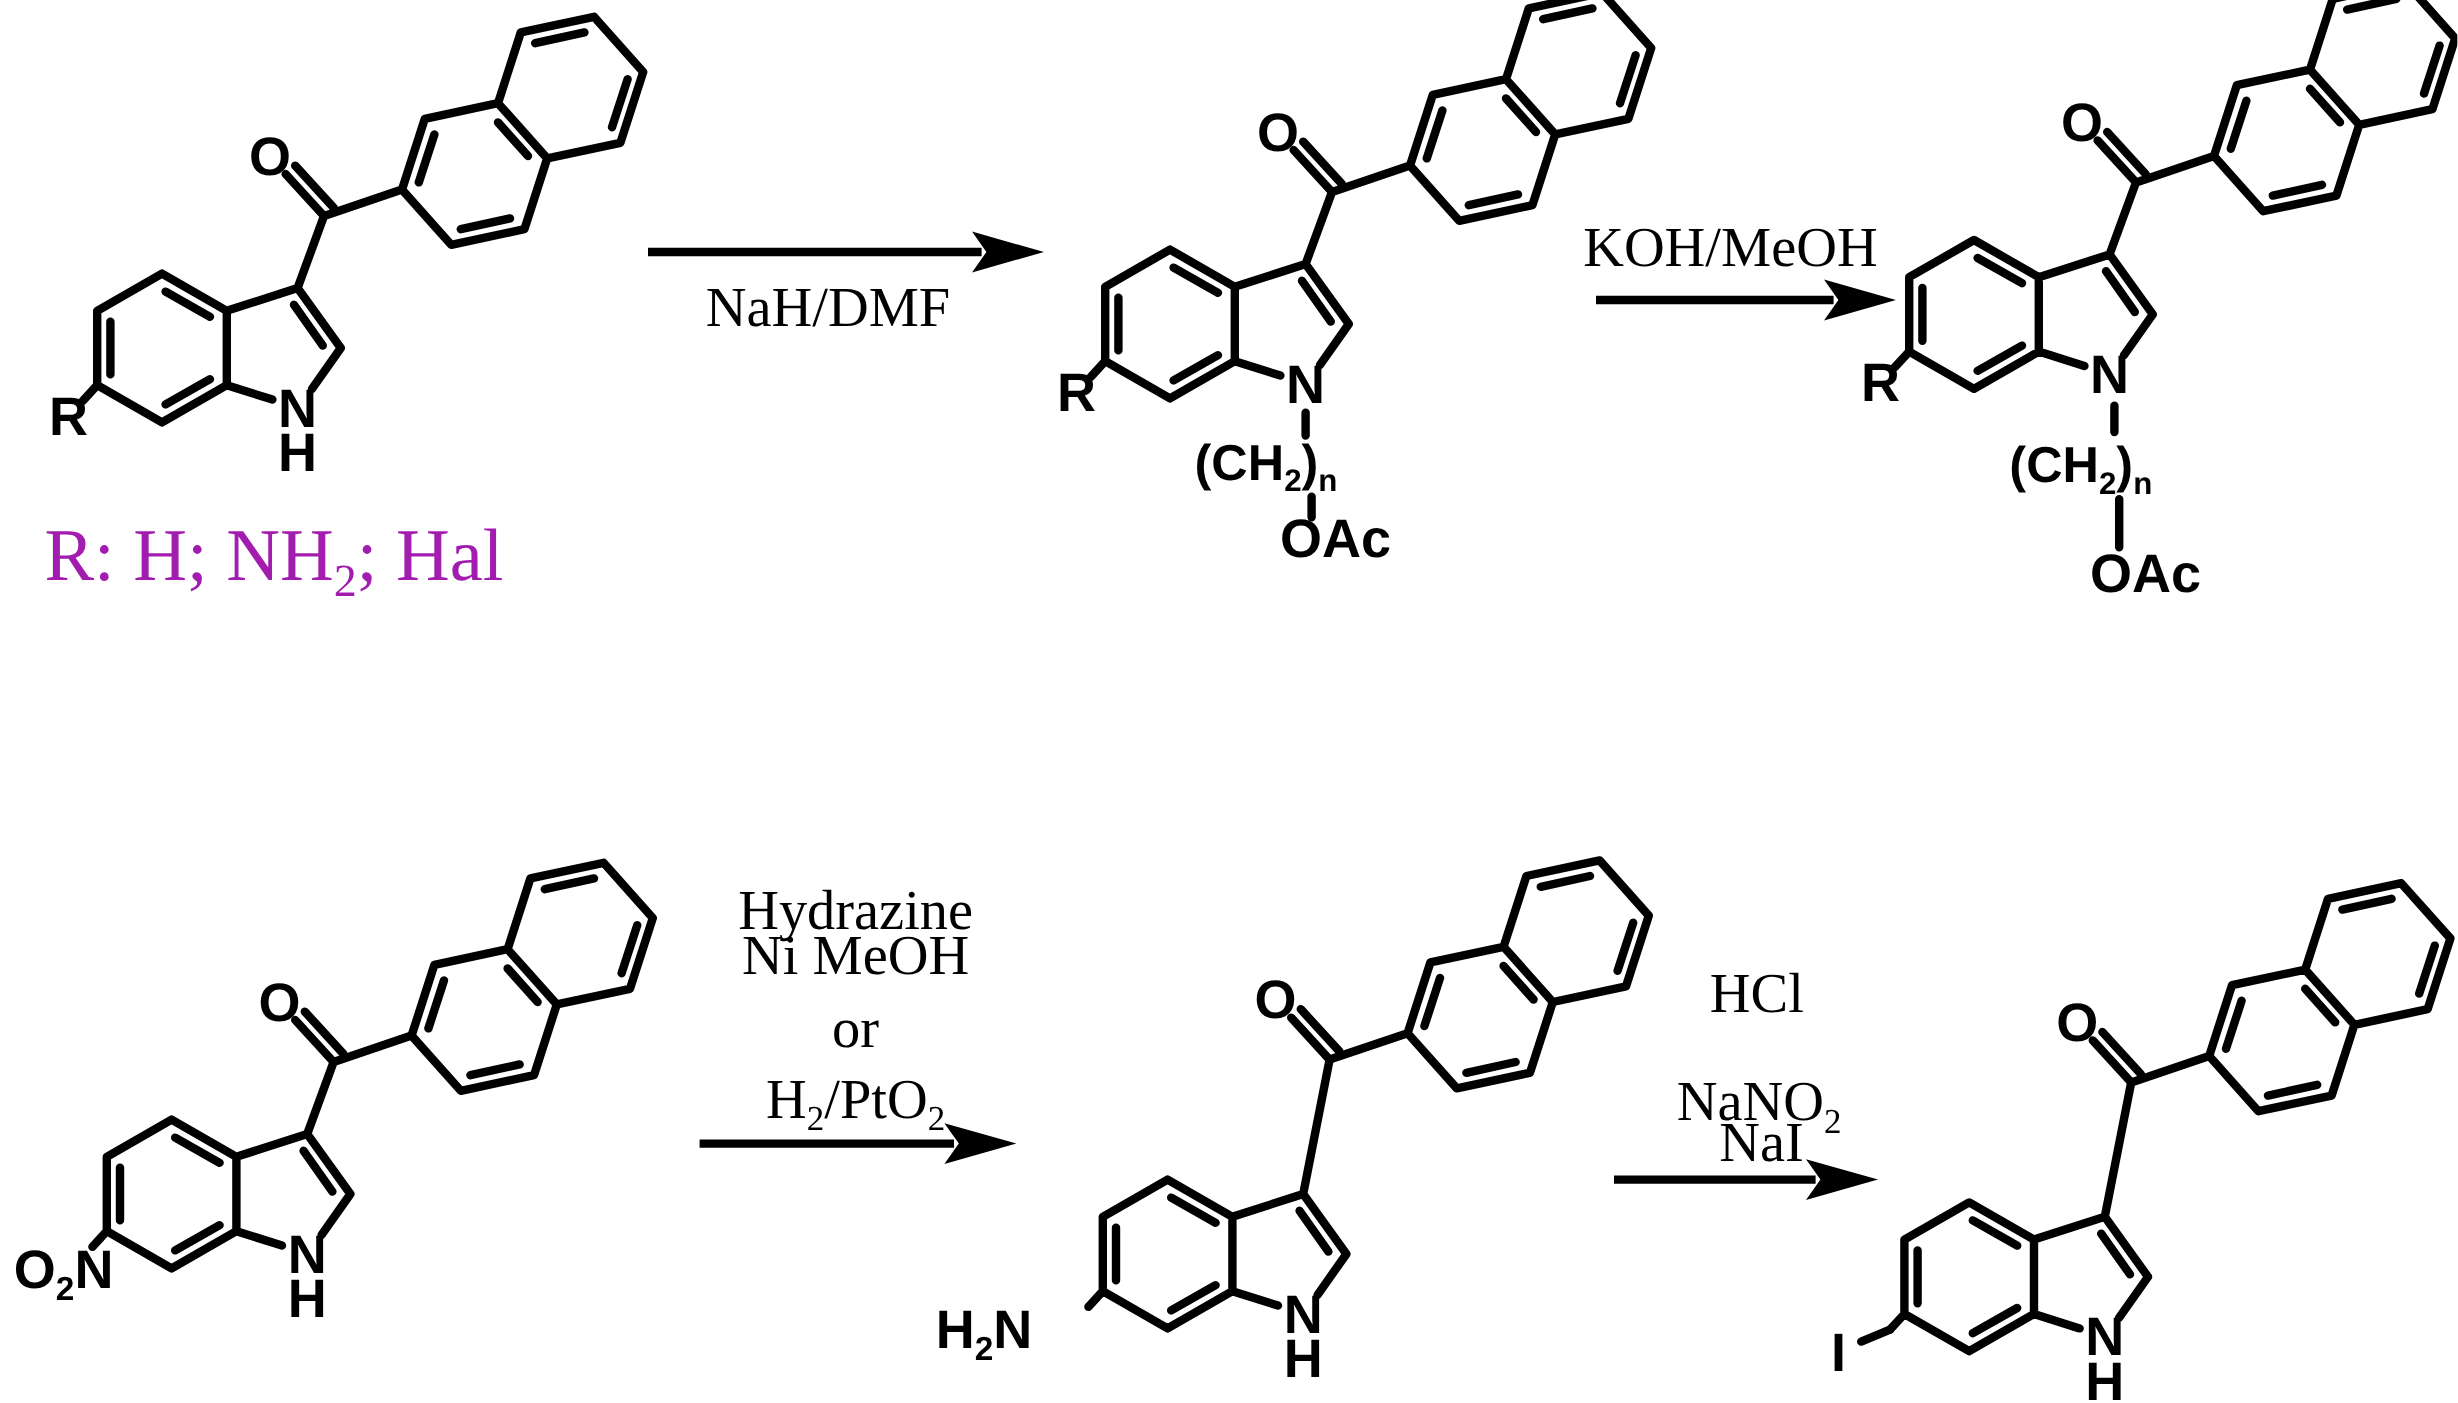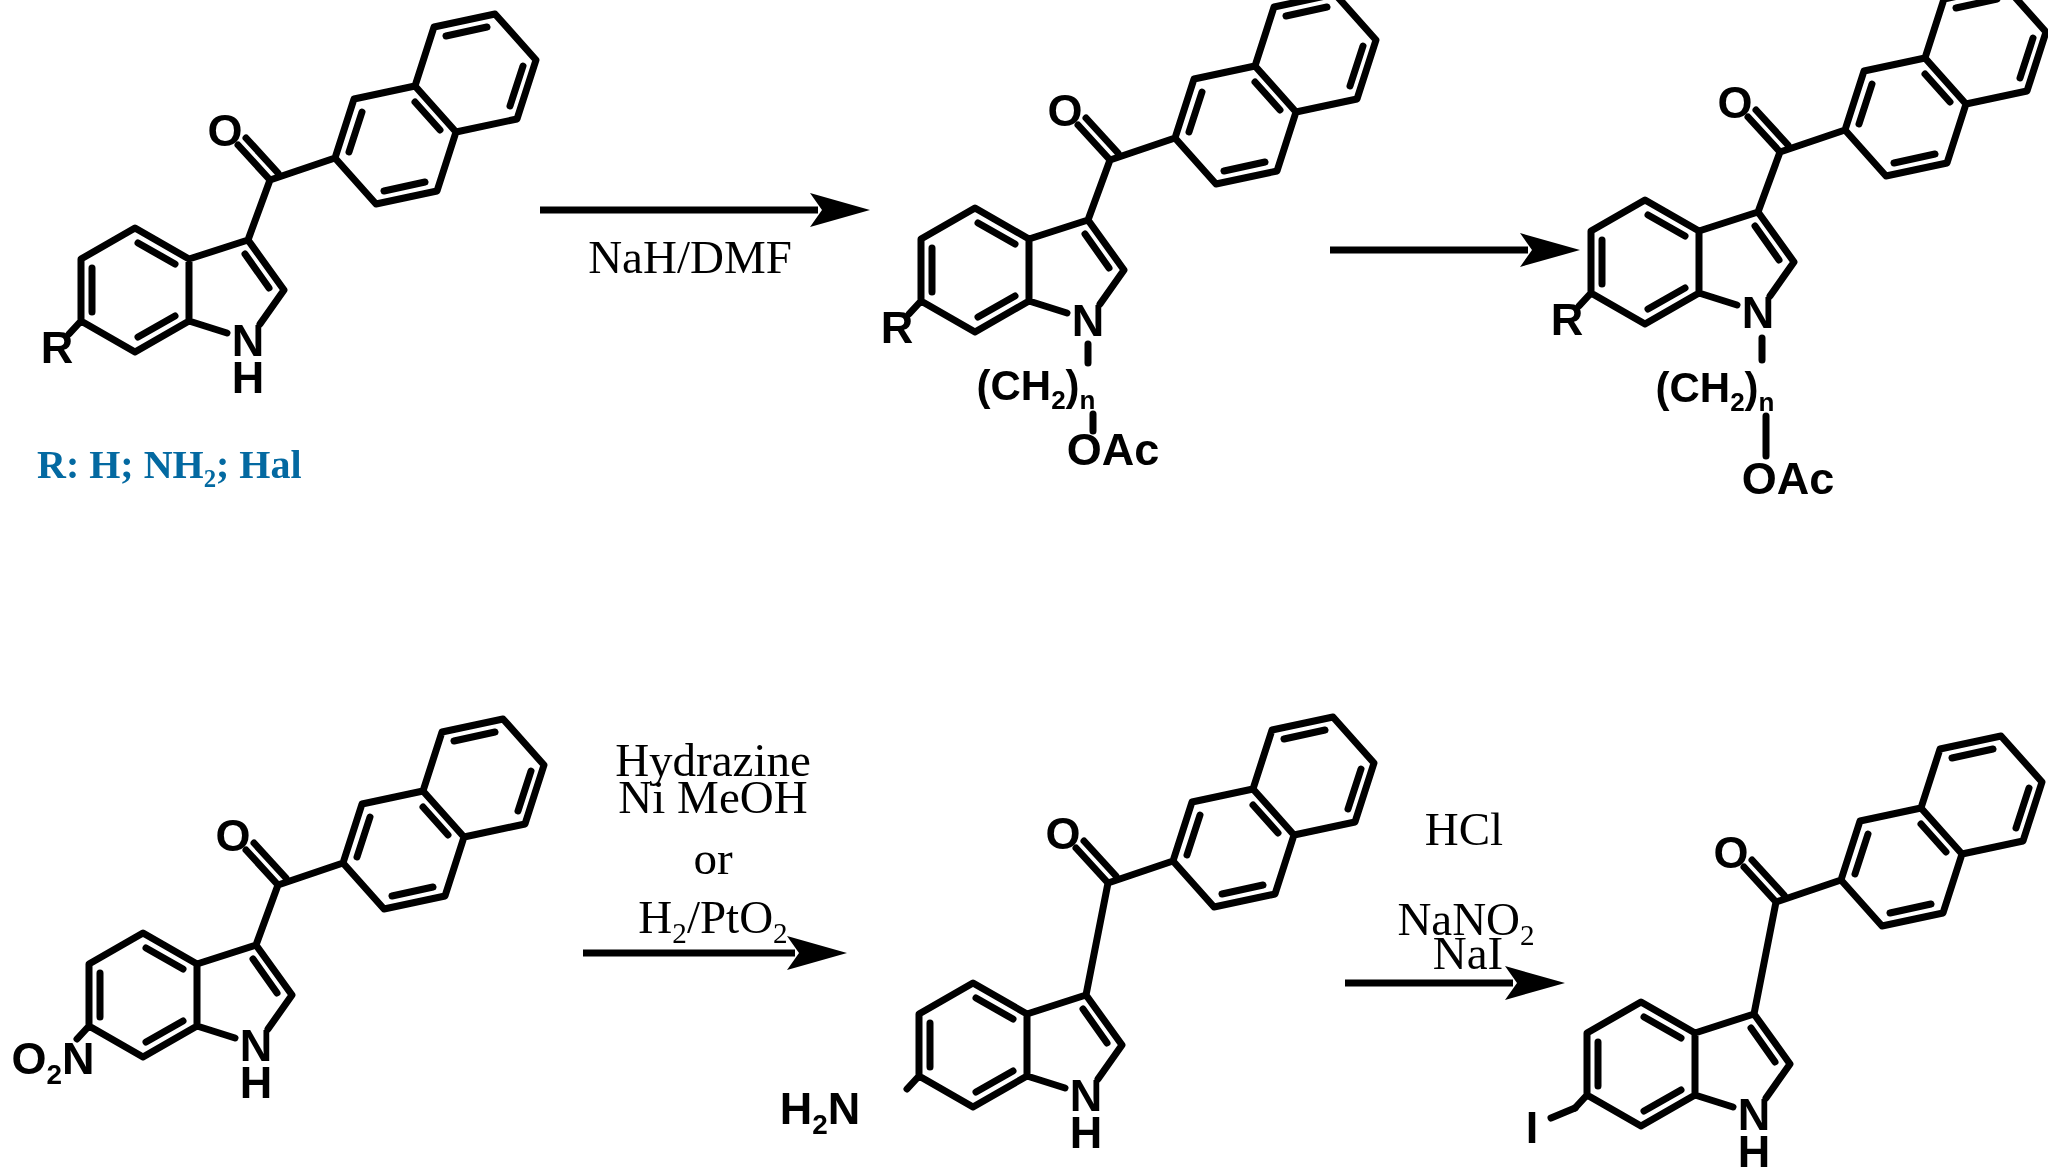--- a/index.html
+++ b/index.html
@@ -2,26 +2,26 @@
 <html><head>
 <meta charset="utf-8">
 <style>
   html,body{margin:0;padding:0;background:#ffffff;}
   #canvas{position:relative;width:2048px;height:1169px;background:#ffffff;overflow:hidden;
           font-family:"Liberation Sans",sans-serif;color:#000;}
   #bondlayer{position:absolute;left:0;top:0;}
   .atom{position:absolute;transform:translate(-50%,-50%);
         font-family:"Liberation Sans",sans-serif;font-weight:700;font-size:45px;
         color:#000;white-space:nowrap;line-height:1;}
-  .atom.chain{font-size:42px;font-weight:700;}
+  .atom.chain{font-size:42px;font-weight:700;margin-left:19px;}
   .reagent{position:absolute;transform:translate(-50%,-50%);
            font-family:"Liberation Serif",serif;font-size:47px;color:#000;
            white-space:nowrap;line-height:1;}
   .legend{position:absolute;transform:translateY(-50%);
-          font-family:"Liberation Serif",serif;font-size:40px;color:#0369a1;white-space:nowrap;font-weight:bold;}
+          font-family:"Liberation Serif",serif;font-size:62px;color:#a21caf;white-space:nowrap;}
   sub{font-size:62%;line-height:0;}
 </style>
 </head>
 <body>
 
 <div id="canvas">
 
   <svg id="bondlayer" width="2048" height="1169" viewBox="0 0 2048 1169">
     <defs>
 
@@ -129,20 +129,21 @@
   <div class="atom" style="left:1086px;top:1132px">H</div>
   <div class="atom" style="left:820px;top:1108px">H<sub>2</sub>N</div>
 
   <div class="atom" style="left:1731px;top:852px">O</div>
   <div class="atom" style="left:1754px;top:1114px">N</div>
   <div class="atom" style="left:1754px;top:1151px">H</div>
   <div class="atom" style="left:1532px;top:1127px">I</div>
 
   <div class="reagent" style="left:690px;top:257px">NaH/DMF</div>
 
+  <div class="reagent" style="left:1442px;top:207px">KOH/MeOH</div>
 
   <div class="reagent" style="left:713px;top:760px">Hydrazine</div>
   <div class="reagent" style="left:713px;top:797px">Ni MeOH</div>
   <div class="reagent" style="left:713px;top:858px">or</div>
   <div class="reagent" style="left:713px;top:917px">H<sub>2</sub>/PtO<sub>2</sub></div>
 
   <div class="reagent" style="left:1464px;top:829px">HCl</div>
   <div class="reagent" style="left:1466px;top:919px">NaNO<sub>2</sub></div>
   <div class="reagent" style="left:1468px;top:953px">NaI</div>
 

